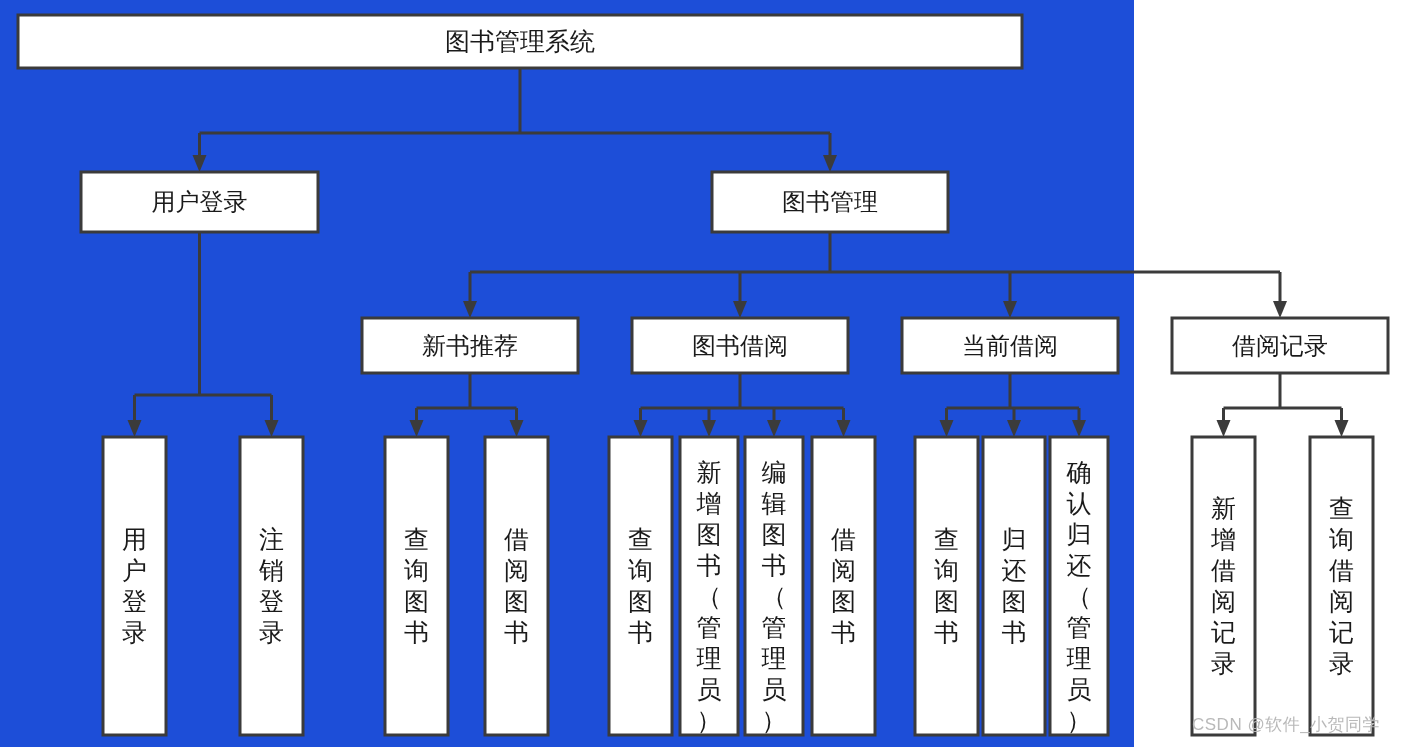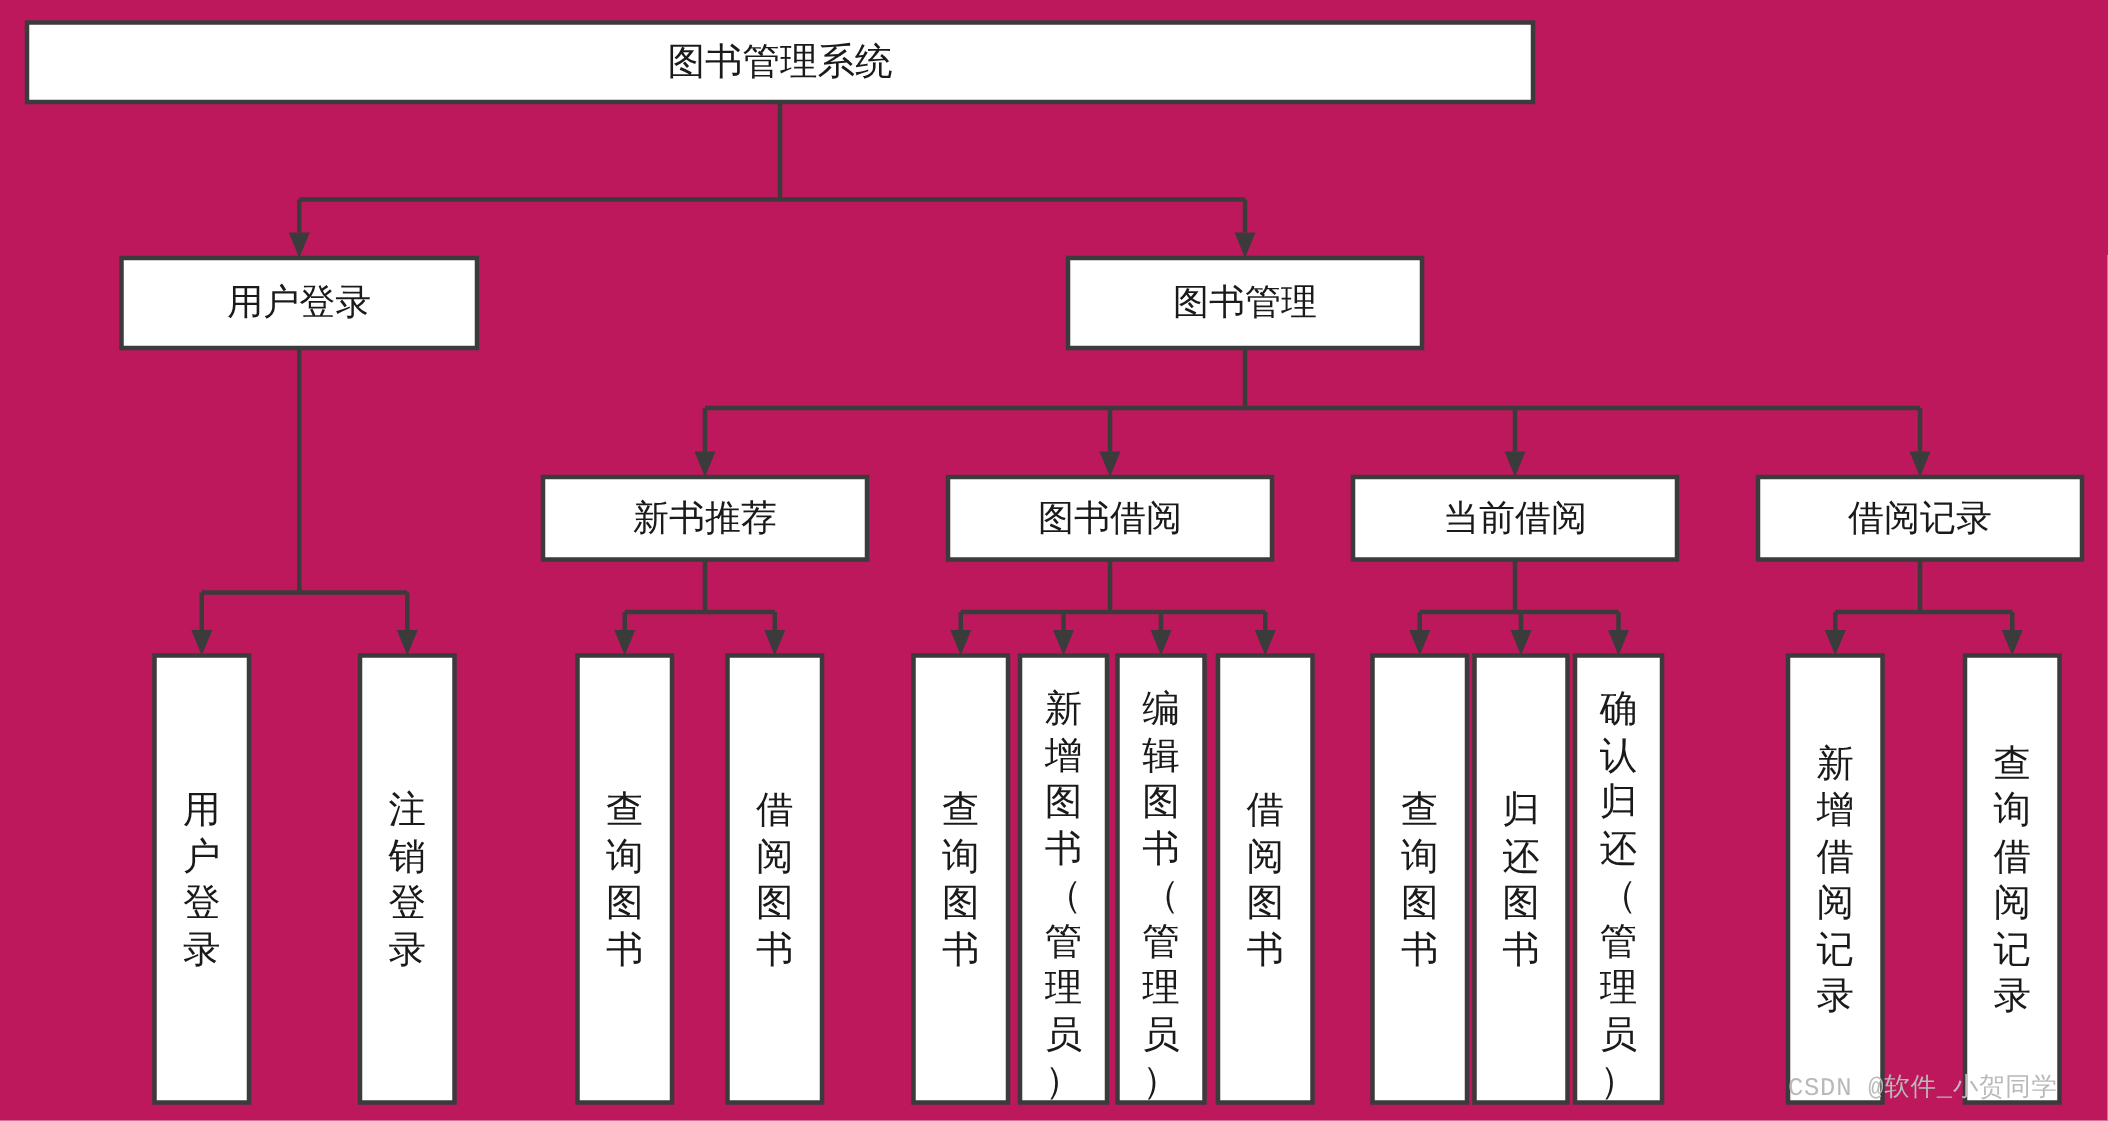--- a/index.html
+++ b/index.html
@@ -1,21 +1,21 @@
 <!DOCTYPE html>
 <html><head>
 <meta charset="utf-8">
 <title>图书管理系统 功能结构图</title>
 <style>
   html,body{margin:0;padding:0;background:#ffffff;}
   body{
     font-family:"DejaVu Sans","Liberation Sans",sans-serif;
     width:1405px;height:747px;overflow:hidden;position:relative;
   }
-  #diagram-root{position:relative;width:1405px;height:747px;background:#be185d;}
+  #diagram-root{position:relative;width:1134px;height:747px;background:#1d4ed8;}
   svg#tree{position:absolute;left:0;top:0;width:1405px;height:747px;}
 
   .node-box{
     fill:#ffffff;
     stroke:#3b3b3b;
     stroke-width:3;
   }
   .node-label{
     fill:#1a1a1a;
     font-family:"DejaVu Sans","Liberation Sans",sans-serif;
@@ -35,21 +35,21 @@
     stroke-width:3;
     fill:none;
     stroke-linecap:butt;
   }
   .arrow-head{ fill:#3b3b3b; stroke:none; }
 
   .watermark{
     position:absolute;
     left:1192px;
     top:713px;
-    font-family:Liberation Mono, monospace;
+    font-family:Liberation Sans, sans-serif;
     font-size:17px;
     color:#b9b9b9;
     white-space:nowrap;
     letter-spacing:0.5px;
     user-select:none;
   }
 </style>
 </head>
 <body>
 

